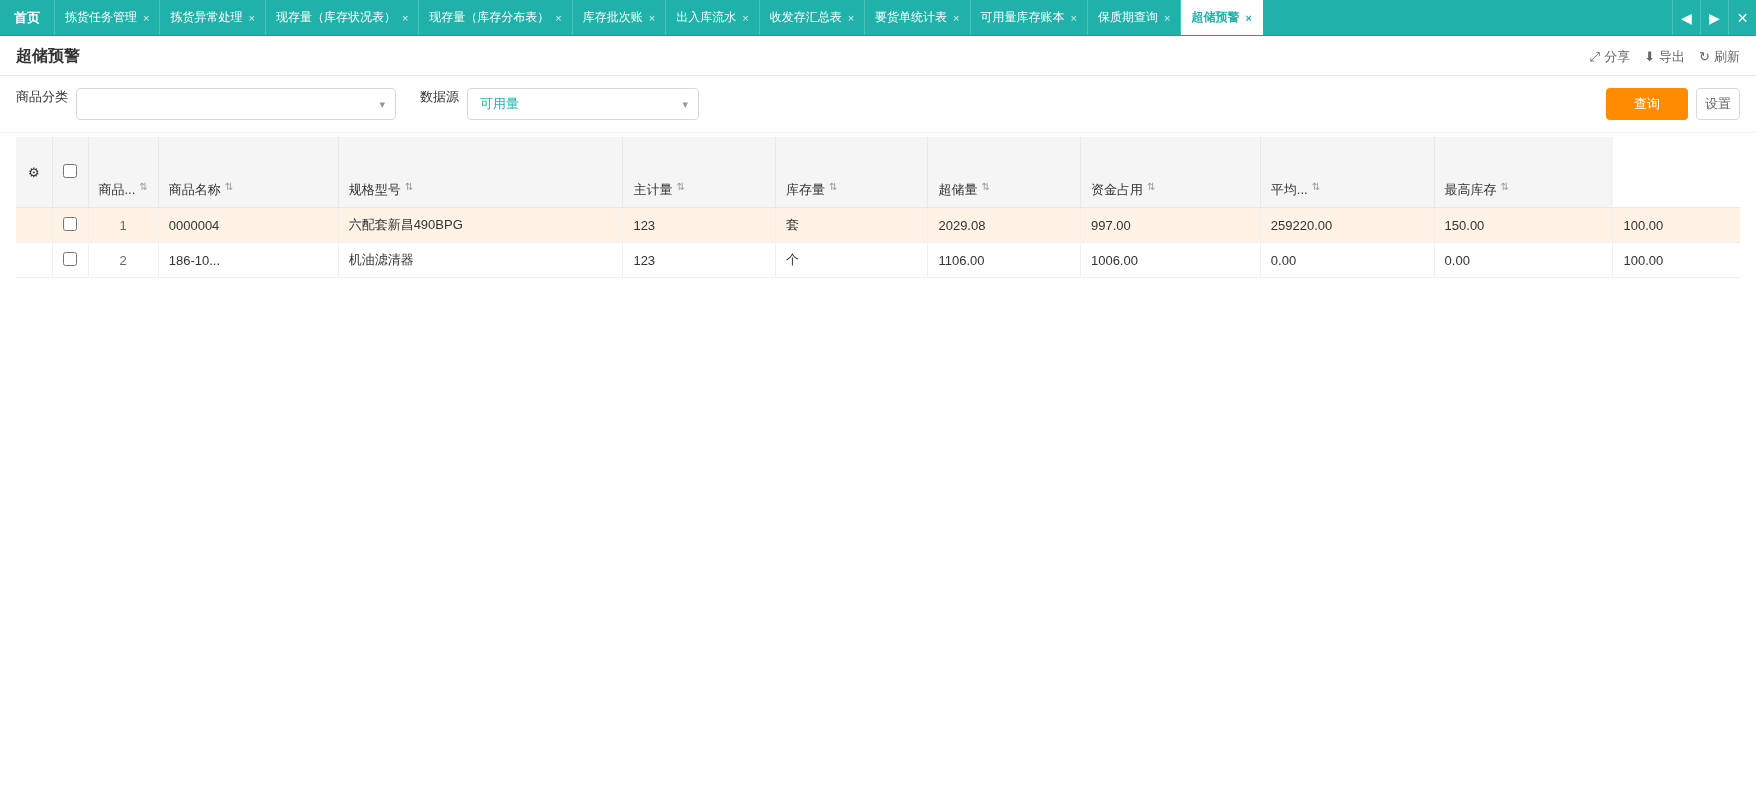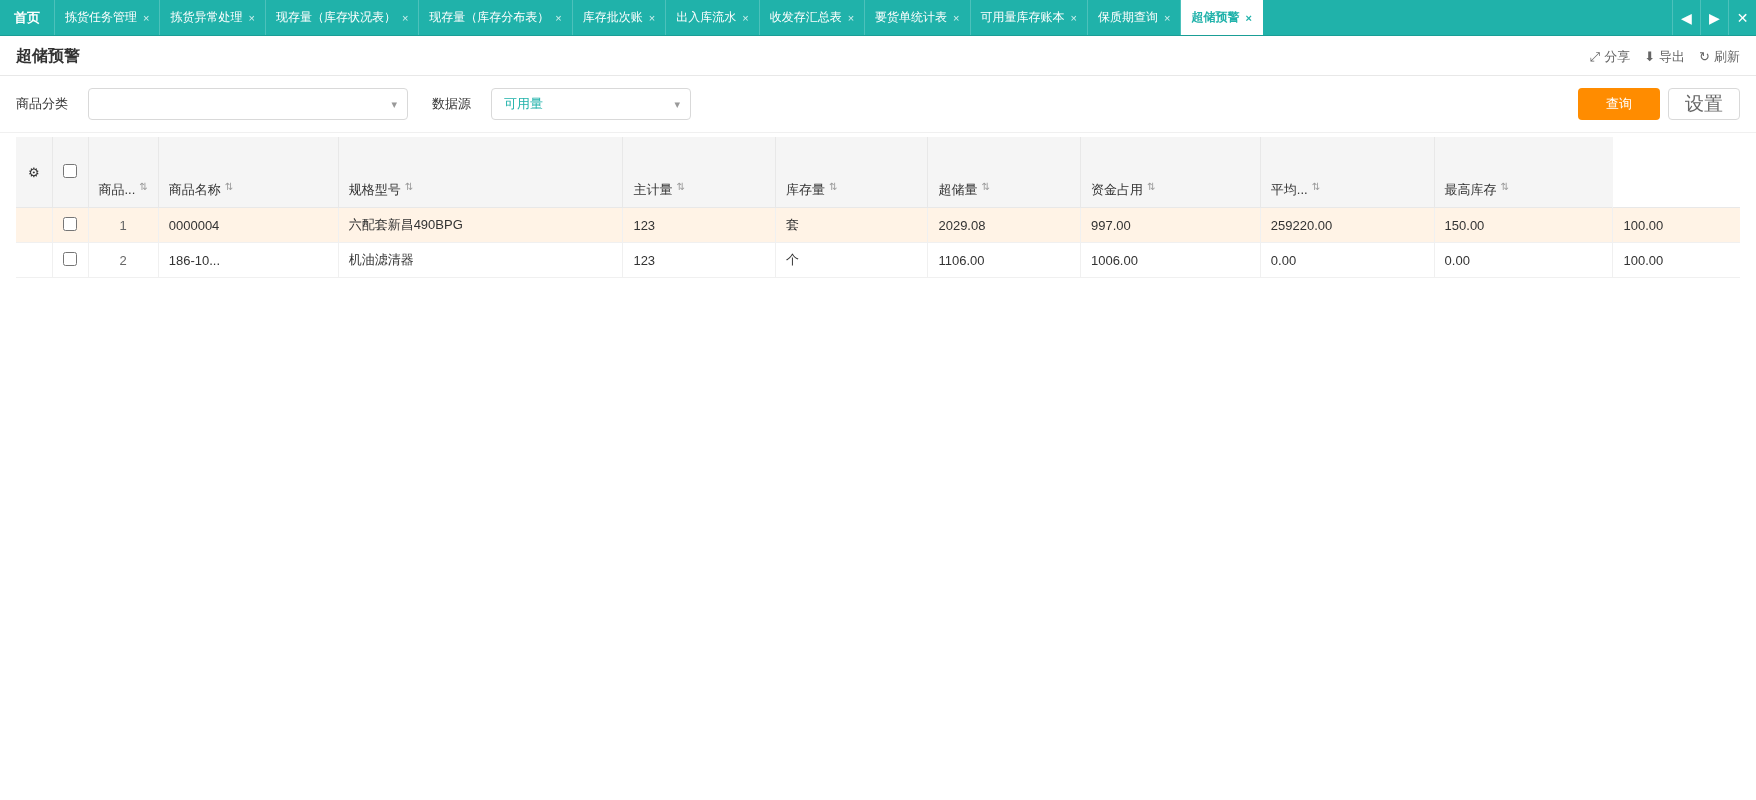--- a/index.html
+++ b/index.html
@@ -93,22 +93,21 @@
     
     .filter-area {
       display: flex;
       align-items: center;
       padding: 12px 16px;
       gap: 24px;
       border-bottom: 1px solid #f0f0f0;
     }
     .filter-group {
       display: flex;
-      align-items: center;
-      gap: 20px;
+      gap: 8px;
     }
     .filter-label {
       font-size: 13px;
       color: #333;
       white-space: nowrap;
     }
     .filter-select {
       width: 320px;
       height: 32px;
       border: 1px solid #d9d9d9;
@@ -138,23 +137,23 @@
       padding: 0 28px;
       height: 32px;
       font-size: 13px;
       cursor: pointer;
     }
     .btn-settings {
       background: #fff;
       color: #666;
       border: 1px solid #d9d9d9;
       border-radius: 4px;
-      padding: 0 16px;
+      padding: 0 8px;
       height: 32px;
-      font-size: 19px;
+      font-size: 13px;
       cursor: pointer;
     }
 
     
     .table-container {
       padding: 0 16px;
       margin-top: 4px;
     }
     table {
       width: 100%;
@@ -288,21 +287,21 @@
   <div class="filter-group">
     <span class="filter-label">商品分类</span>
     <div class="filter-select">
       <span class="filter-select-text"></span>
       <span class="filter-arrow">▾</span>
     </div>
   </div>
 
   <div class="filter-group">
     <span class="filter-label datasource-label">数据源</span>
-    <div class="filter-select" style="width:200px;">
+    <div class="filter-select" style="width:232px;">
       <span class="filter-select-text datasource-value">可用量</span>
       <span class="filter-arrow">▾</span>
     </div>
   </div>
 
   <div class="filter-actions">
     <button class="btn-query">查询</button>
     <button class="btn-settings">设置</button>
   </div>
 </div>

